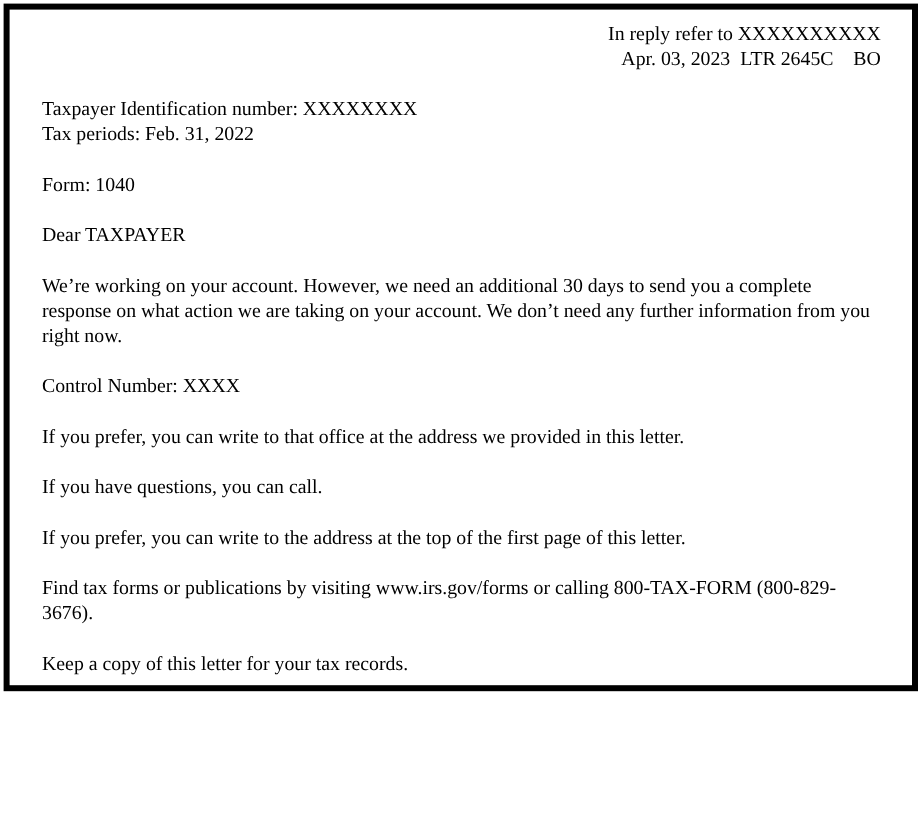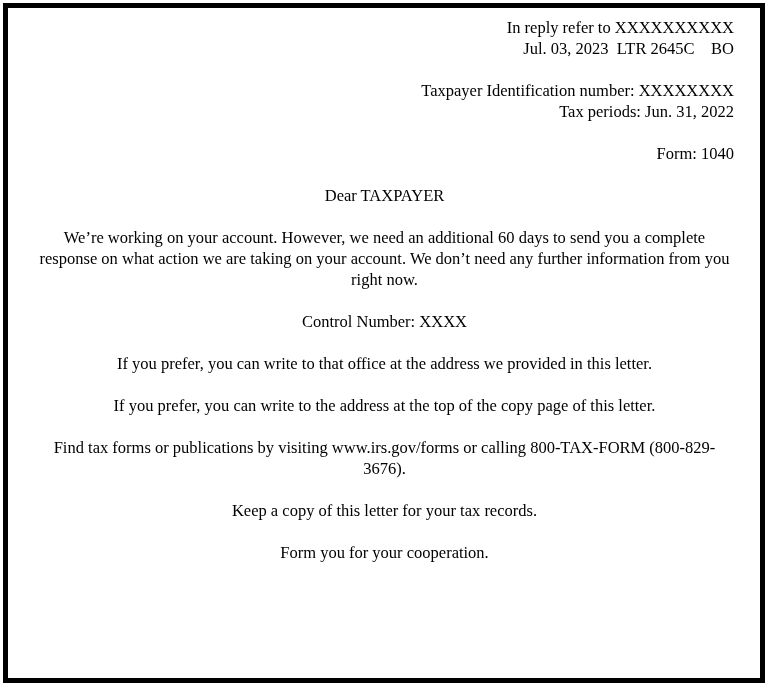--- a/index.html
+++ b/index.html
@@ -4,66 +4,66 @@
 <style>
   * { margin: 0; padding: 0; box-sizing: border-box; }
   html, body {
     width: 768px;
     height: 686px;
     background: #ffffff;
     font-family: "Liberation Serif", "DejaVu Serif", serif;
   }
   .page {
     width: 762px;
-    height: 680px;
+    height: 573px;
     margin: 3px;
     border: 5px solid #000000;
     background: #ffffff;
     color: #000000;
     padding: 9px 26px 0 27px;
     font-size: 16.5px;
     line-height: 21px;
     overflow: hidden;
   }
   .header-block {
     text-align: right;
     margin-bottom: 21px;
   }
   .header-block div {
     white-space: pre;
   }
   .centered-block {
-    text-align: right;
+    text-align: left;
     margin-bottom: 21px;
   }
   .para {
     margin-bottom: 21px;
-    text-align: center;
   }
 </style>
 </head>
 <body>
 
 <div class="page">
 
   <div class="header-block">
     <div>In reply refer to XXXXXXXXXX</div>
-    <div>Jul. 03, 2023  LTR 2645C    BO</div>
+    <div>Apr. 03, 2023  LTR 2645C    BO</div>
   </div>
 
   <div class="centered-block">
     <div>Taxpayer Identification number: XXXXXXXX</div>
-    <div>Tax periods: Jun. 31, 2022</div>
+    <div>Tax periods: Feb. 31, 2022</div>
   </div>
 
   <div class="centered-block">Form: 1040</div>
 
   <p class="para">Dear TAXPAYER</p>
 
-  <p class="para">We’re working on your account. However, we need an additional 60 days to send you a complete response on what action we are taking on your account. We don’t need any further information from you right now.</p>
+  <p class="para">We’re working on your account. However, we need an additional 30 days to send you a complete response on what action we are taking on your account. We don’t need any further information from you right now.</p>
   <p class="para">Control Number: XXXX</p>
   <p class="para">If you prefer, you can write to that office at the address we provided in this letter.</p>
-  <p class="para">If you prefer, you can write to the address at the top of the copy page of this letter.</p>
+  <p class="para">If you have questions, you can call.</p>
+  <p class="para">If you prefer, you can write to the address at the top of the first page of this letter.</p>
   <p class="para">Find tax forms or publications by visiting www.irs.gov/forms or calling 800-TAX-FORM (800-829-3676).</p>
   <p class="para">Keep a copy of this letter for your tax records.</p>
   <p class="para">Form you for your cooperation.</p>
 
 </div>
 
 </body></html>

